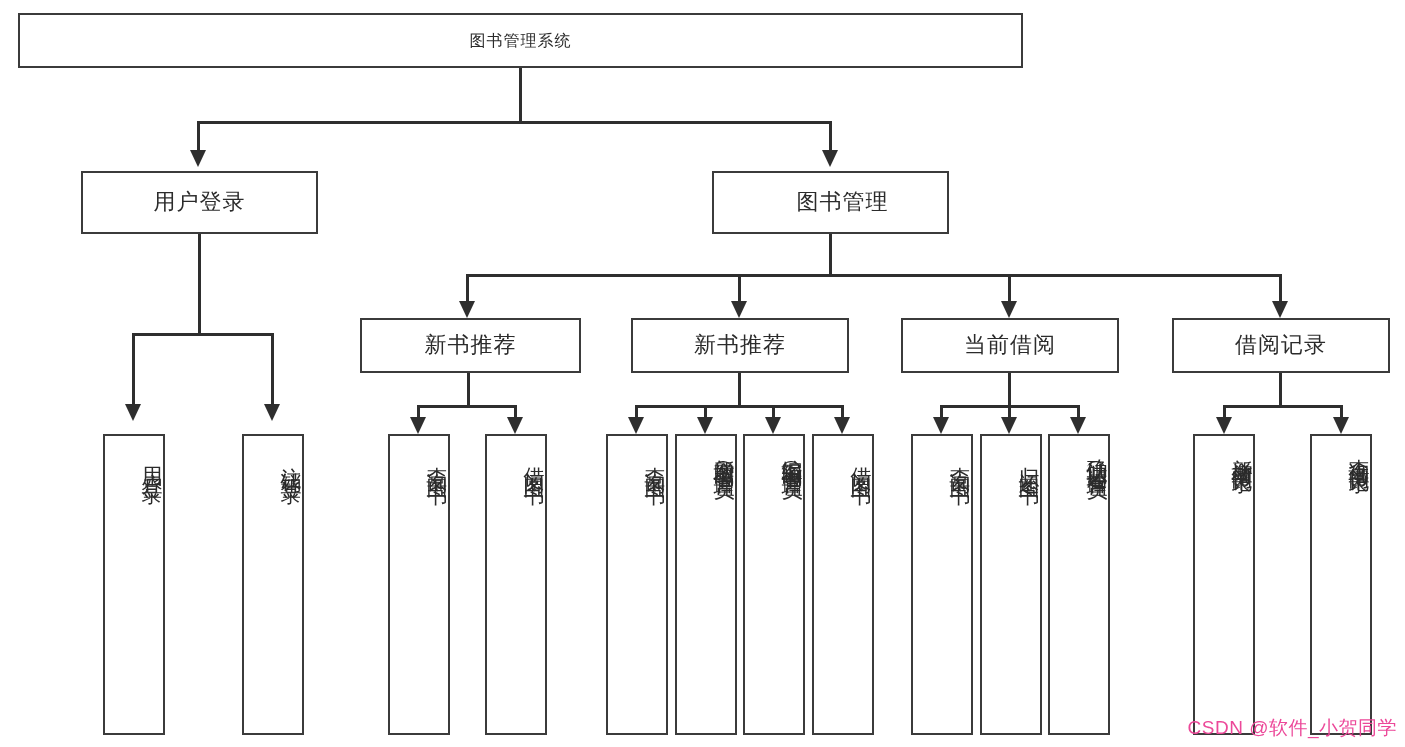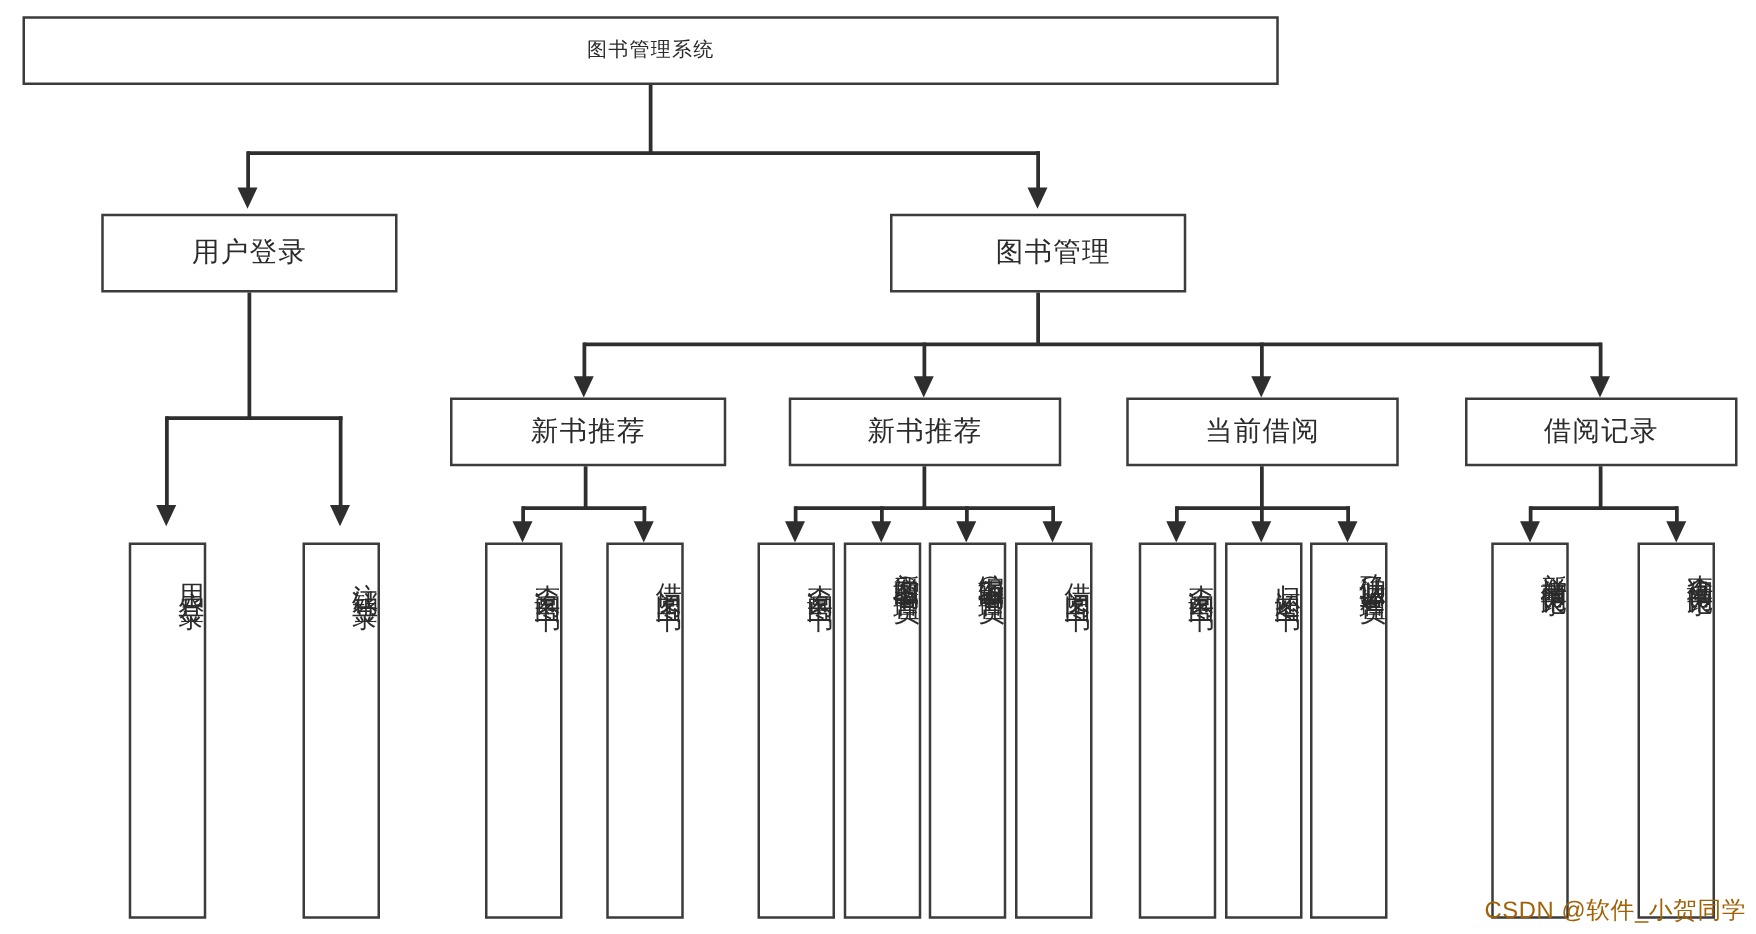--- a/index.html
+++ b/index.html
@@ -56,21 +56,21 @@
     border-left: 8px solid transparent;
     border-right: 8px solid transparent;
     border-top: 17px solid #2e2e2e;
   }
   
   #watermark {
     position: absolute;
     right: 8px;
     bottom: 6px;
     font-size: 19px;
-    color: #a16207;
+    color: #ec4899;
     letter-spacing: 0.5px;
     white-space: nowrap;
     user-select: none;
   }
 </style>
 </head>
 <body>
 
 <div id="canvas">
 

